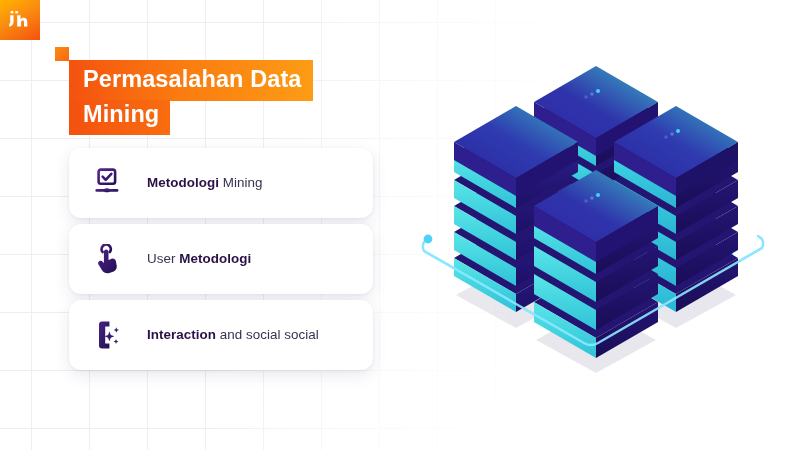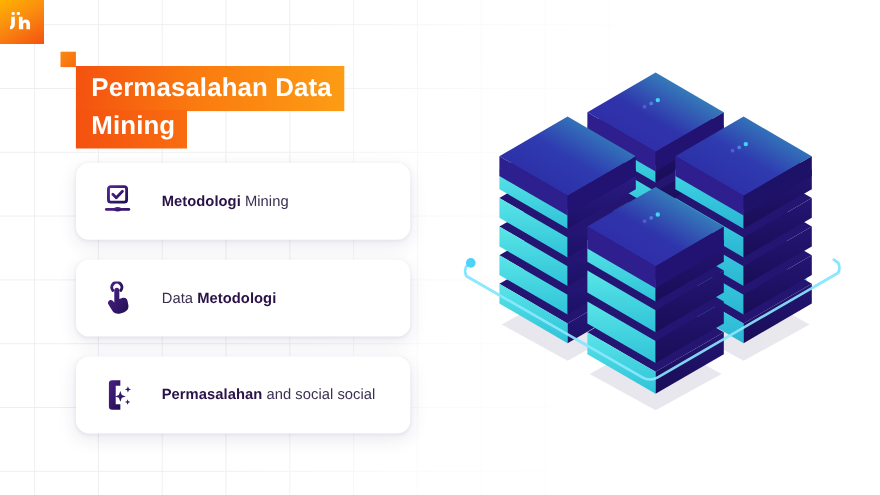--- a/index.html
+++ b/index.html
@@ -88,21 +88,21 @@
   }
 
   
   .cards {
     position: absolute;
     left: 69px;
     top: 148px;
     width: 304px;
     display: flex;
     flex-direction: column;
-    gap: 18px;
+    gap: 6px;
   }
   .card {
     position: relative;
     height: 70px;
     background: #ffffff;
     border-radius: 12px;
     box-shadow: 0 5px 16px rgba(40, 30, 90, .10), 0 1px 3px rgba(40,30,90,.06);
     display: flex;
     align-items: center;
     padding: 0 16px 0 22px;
@@ -198,41 +198,41 @@
             <linearGradient id="gI2" x1="0" y1="0" x2="1" y2="1">
               <stop offset="0" stop-color="#4b2187"></stop>
               <stop offset="1" stop-color="#221052"></stop>
             </linearGradient>
           </defs>
           <path d="M8.6 8.0a4.6 4.6 0 1 1 7.2 0" fill="none" stroke="url(#gI2)" stroke-width="2.7" stroke-linecap="round"></path>
           <path d="M12.2 5.6c1.3 0 2.3 1.0 2.3 2.3v8.0l2.6-1.0c2.3-0.9 4.4 0.4 4.8 2.4l0.8 4.3c0.5 2.7-1.1 5.3-3.7 6.2l-3.6 1.2c-2.8 0.9-5.9-0.2-7.4-2.7l-3.5-5.8c-0.7-1.2-0.3-2.7 0.9-3.4 1.1-0.6 2.5-0.3 3.3 0.6l1.2 1.4V7.9c0-1.3 1.0-2.3 2.3-2.3z" fill="url(#gI2)"></path>
         </svg>
       </span>
       <span class="card-text">
-        <span class="n">Data </span><span class="b">Metodologi</span>
+        <span class="n">User </span><span class="b">Metodologi</span>
       </span>
     </div>
 
     <div class="card">
       <span class="card-icon">
         <svg width="31" height="31" viewBox="0 0 31 31">
           <defs>
             <linearGradient id="gI3" x1="0" y1="0" x2="1" y2="1">
               <stop offset="0" stop-color="#4b2187"></stop>
               <stop offset="1" stop-color="#200f50"></stop>
             </linearGradient>
           </defs>
           <path d="M6.0 4.6a3.0 3.0 0 0 1 3.0-3.0h7.4v5.0h-4.2v17.0h4.2v5.0H9.0a3.0 3.0 0 0 1-3.0-3.0z" fill="url(#gI3)"></path>
           <path d="M16.4 11.5l1.35 3.5 3.5 1.35-3.5 1.35-1.35 3.5-1.35-3.5-3.5-1.35 3.5-1.35z" fill="url(#gI3)"></path>
           <path d="M23.3 7.2l0.8 2.0 2.0 0.8-2.0 0.8-0.8 2.0-0.8-2.0-2.0-0.8 2.0-0.8z" fill="url(#gI3)"></path>
           <path d="M23.0 19.0l0.7 1.8 1.8 0.7-1.8 0.7-0.7 1.8-0.7-1.8-1.8-0.7 1.8-0.7z" fill="url(#gI3)"></path>
         </svg>
       </span>
       <span class="card-text">
-        <span class="b">Permasalahan</span><span class="n"> and social social</span>
+        <span class="b">Interaction</span><span class="n"> and social social</span>
       </span>
     </div>
 
   </div>
 
   <div class="illustration">
     <svg width="404" height="440" viewBox="0 0 404 440">
       <defs>
         <linearGradient id="topG" x1="0" y1="1" x2="1" y2="0">
           <stop offset="0" stop-color="#2f2aa6"></stop>

